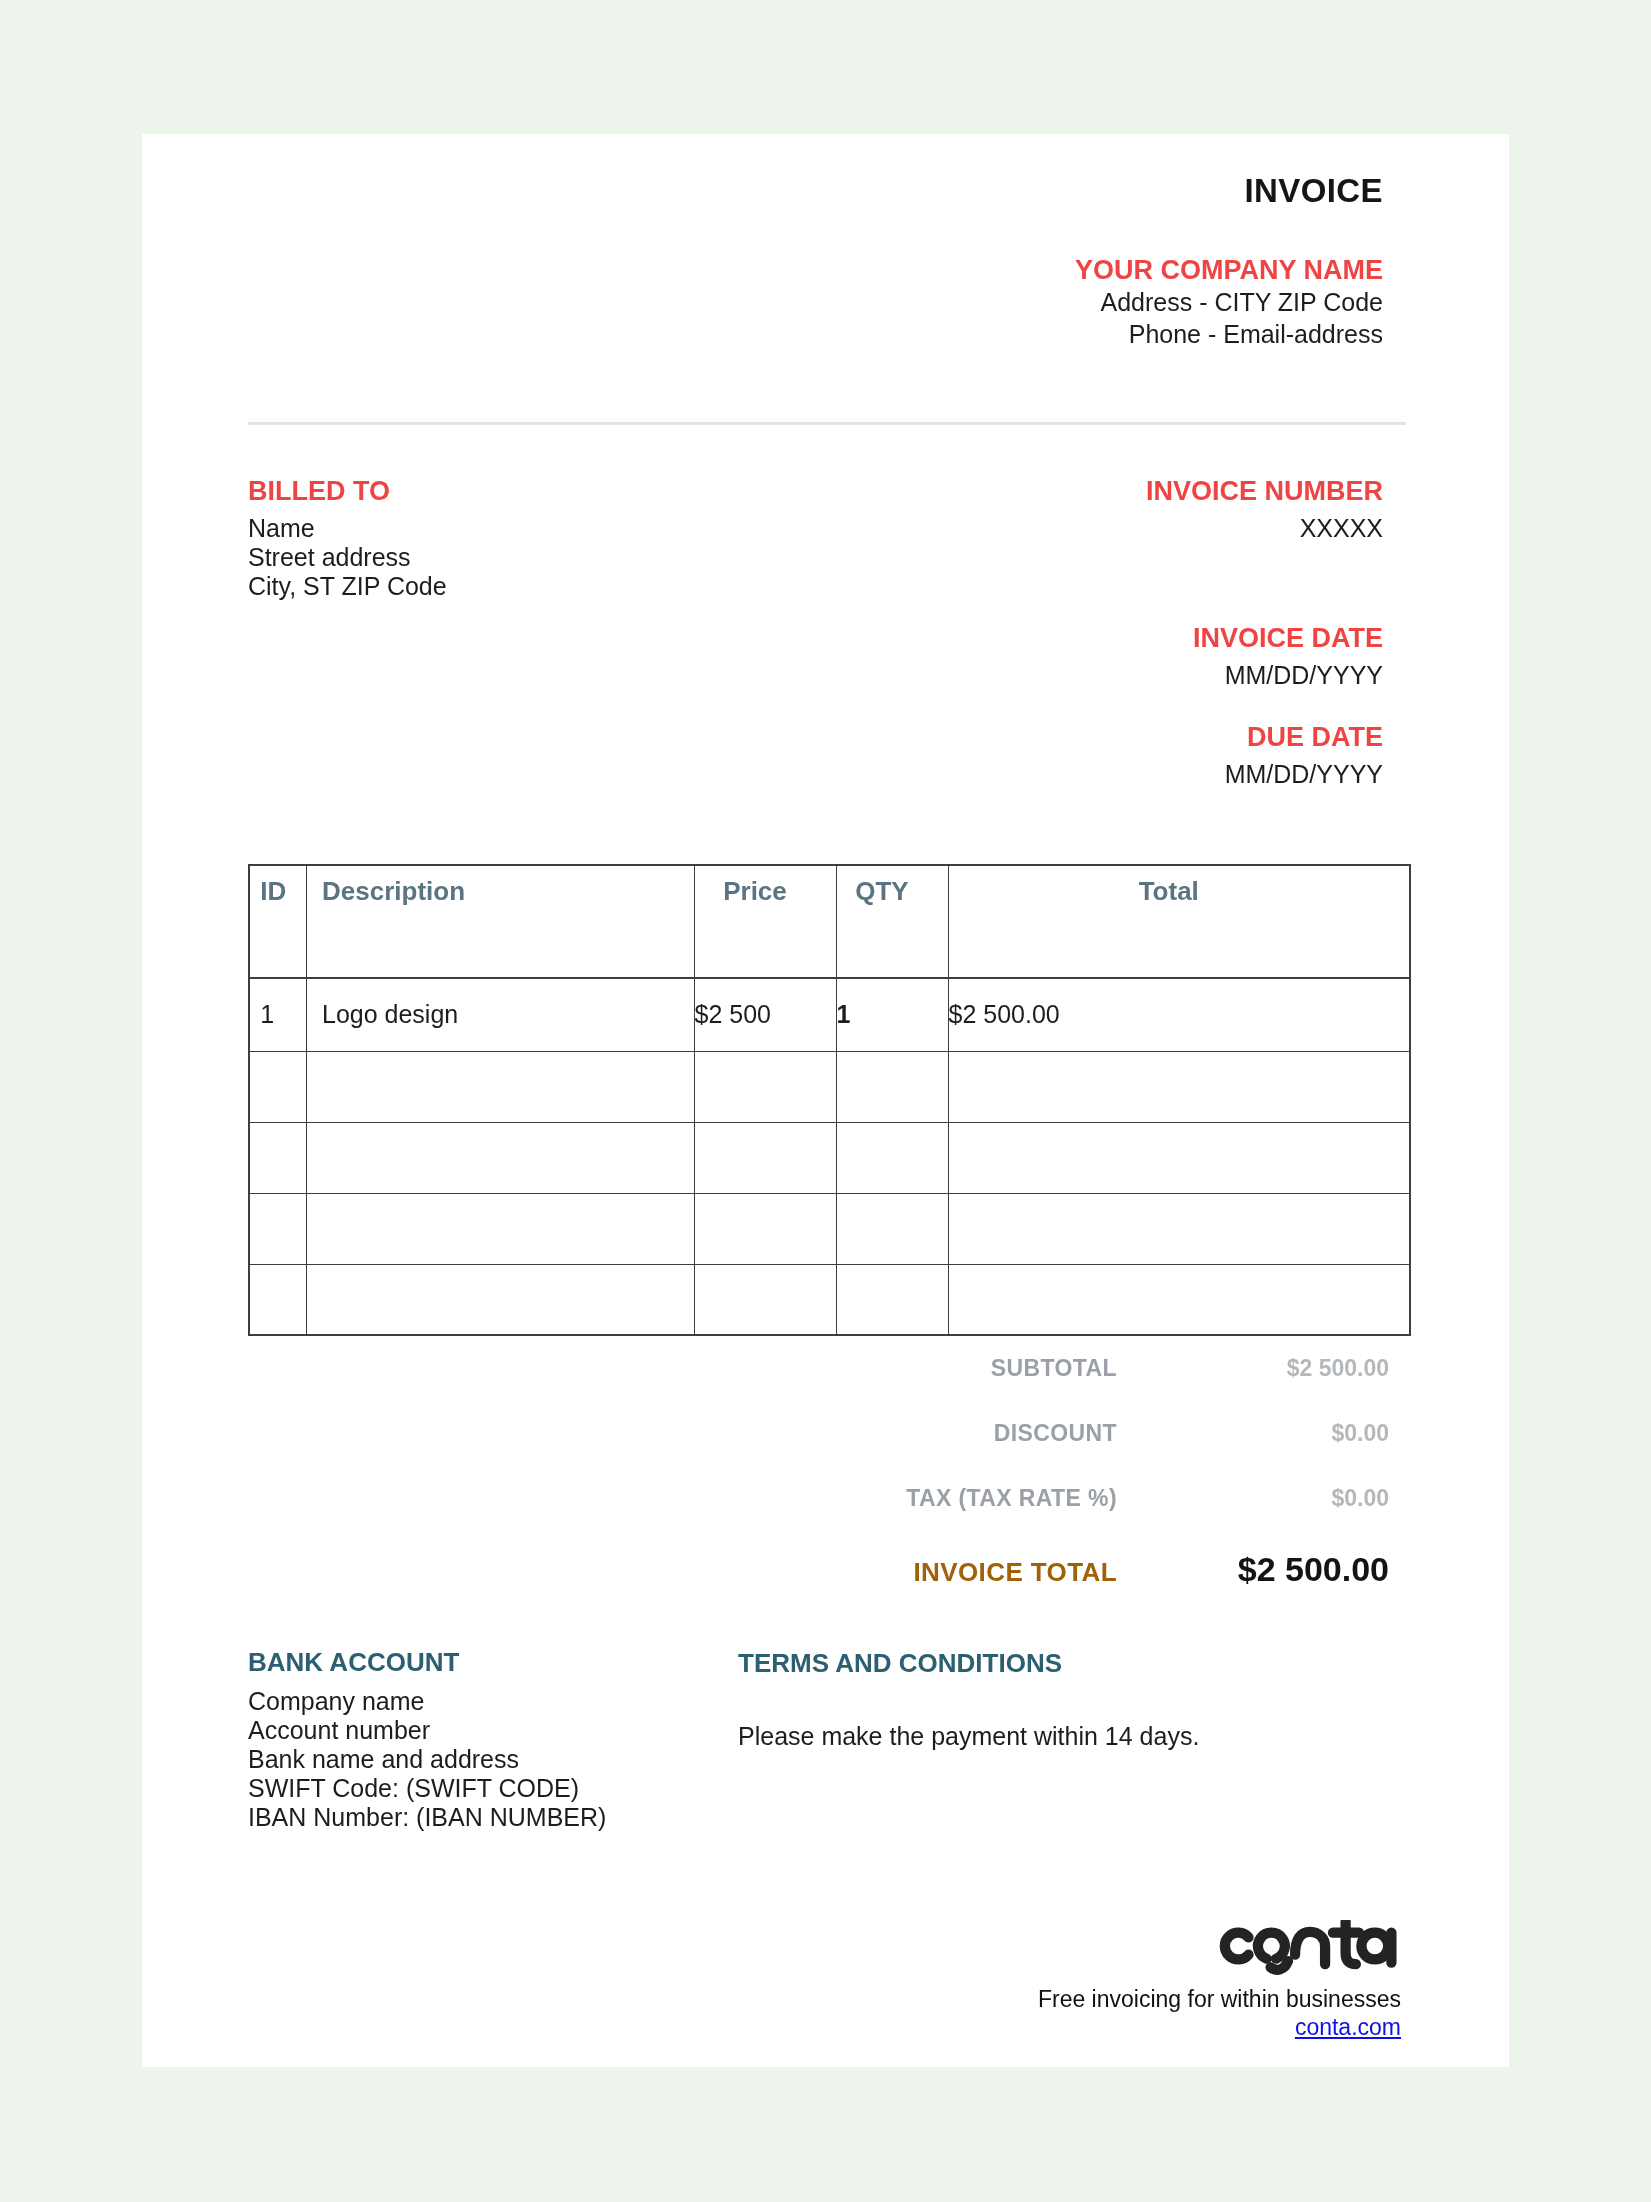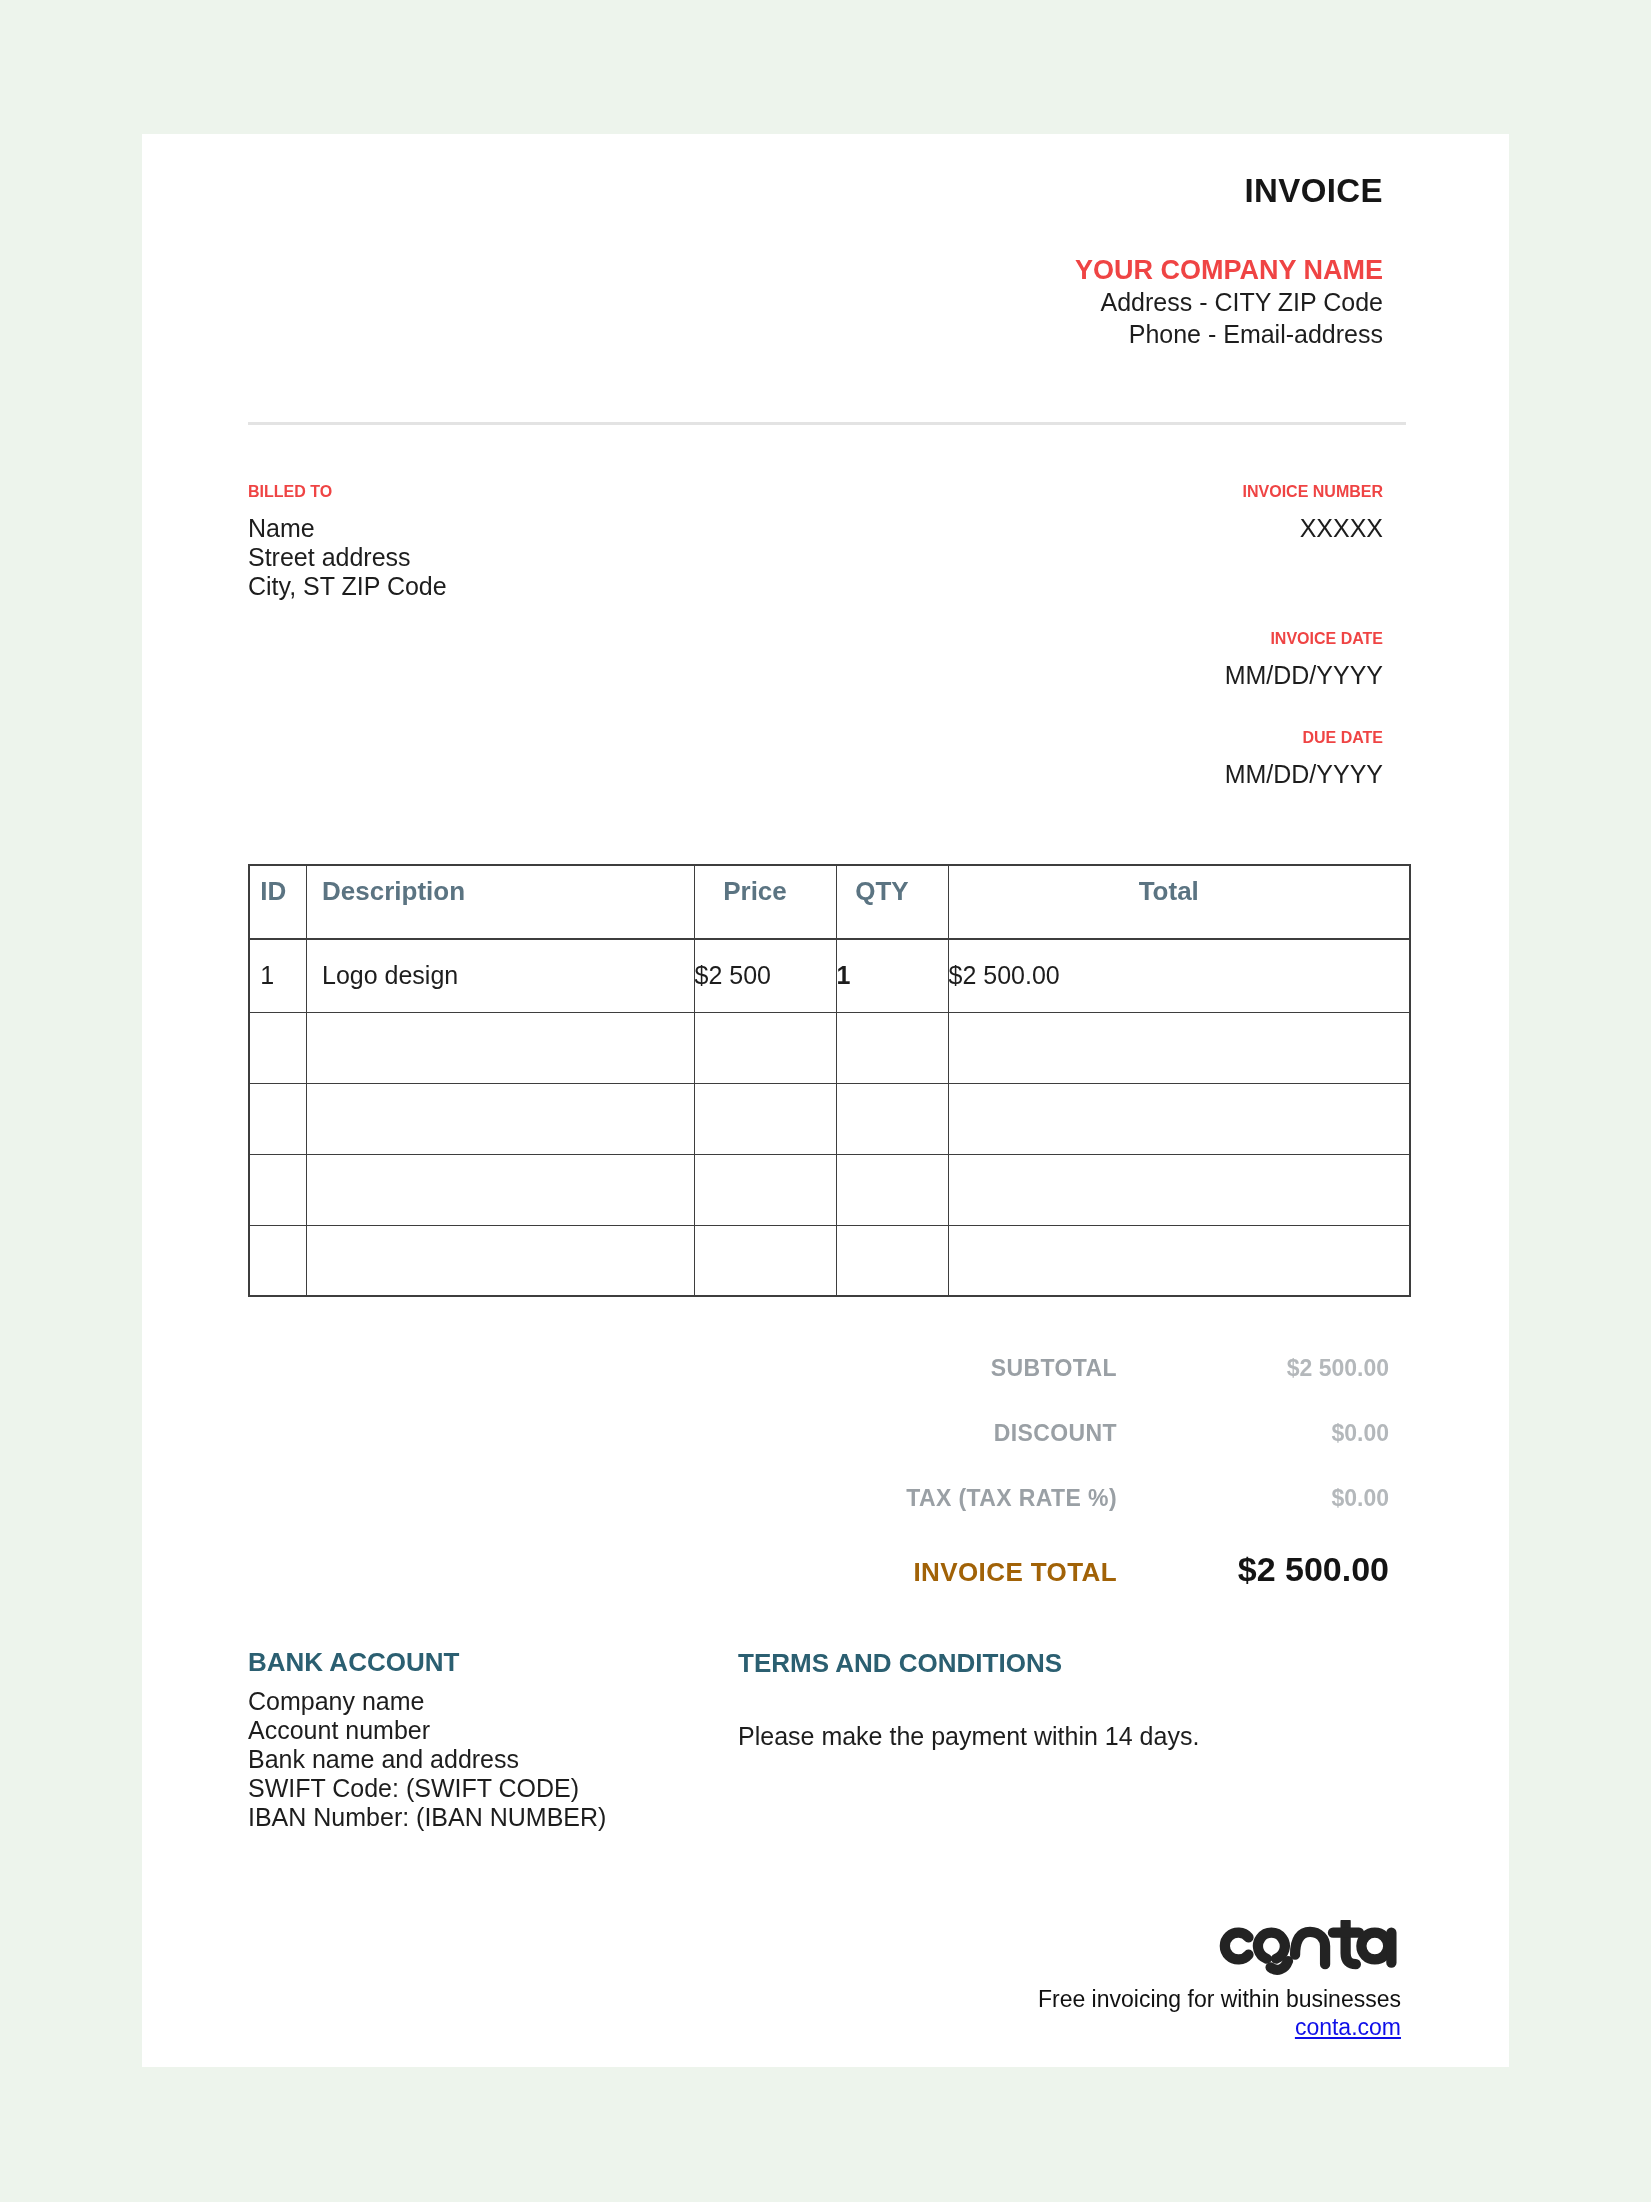--- a/index.html
+++ b/index.html
@@ -30,41 +30,41 @@
   .company-block .slate-h { font-size: 27px; }
   .divider {
     position: absolute; top: 288px; left: 106px;
     width: 1158px; height: 2.6px; background: #e3e3e3;
   }
   
   .billed-block {
     position: absolute; top: 343px; left: 106px;
     font-size: 25px; line-height: 29px;
   }
-  .billed-block .slate-h, .meta-block .slate-h { font-size: 16px; margin-bottom: 7.7px; }
+  .billed-block .slate-h, .meta-block .slate-h { font-size: 27px; margin-bottom: 7.7px; }
   .meta-block {
     position: absolute; right: 126px; text-align: right;
     font-size: 25px; line-height: 29px;
   }
   .meta-number { top: 343px; }
   .meta-date   { top: 490px; }
   .meta-due    { top: 589px; }
   
   table.items {
     position: absolute; top: 730px; left: 106px;
     width: 1161px; border-collapse: collapse; table-layout: fixed;
     border: 2.6px solid #3e3e3e;
   }
   table.items th, table.items td { border: 1.7px solid #3e3e3e; overflow: hidden; }
   table.items thead th {
     border-bottom: 2.6px solid #3e3e3e;
     vertical-align: top; padding-top: 10.3px;
     font-size: 26px; font-weight: bold; color: #5b7482;
   }
-  table.items thead tr { height: 74px; }
+  table.items thead tr { height: 113px; }
   table.items tbody tr { height: 71px; }
   table.items tbody tr.filled { height: 73px; }
   table.items td { font-size: 25px; vertical-align: middle; color: #1d1d1d; }
   .col-id    { width: 57px; }
   .col-desc  { width: 388px; }
   .col-price { width: 142px; }
   .col-qty   { width: 112px; }
   .col-total { width: 462px; }
   .al { text-align: left; }
   .ar { }

